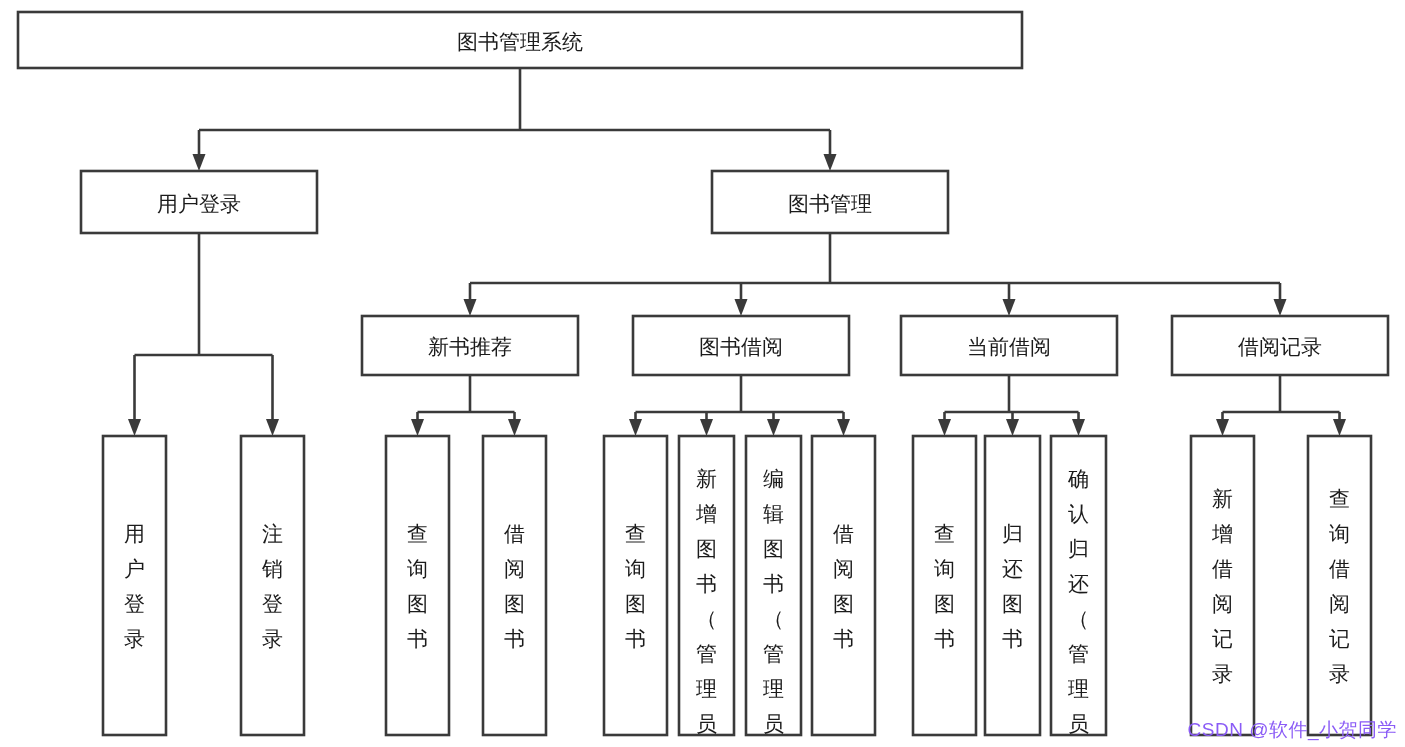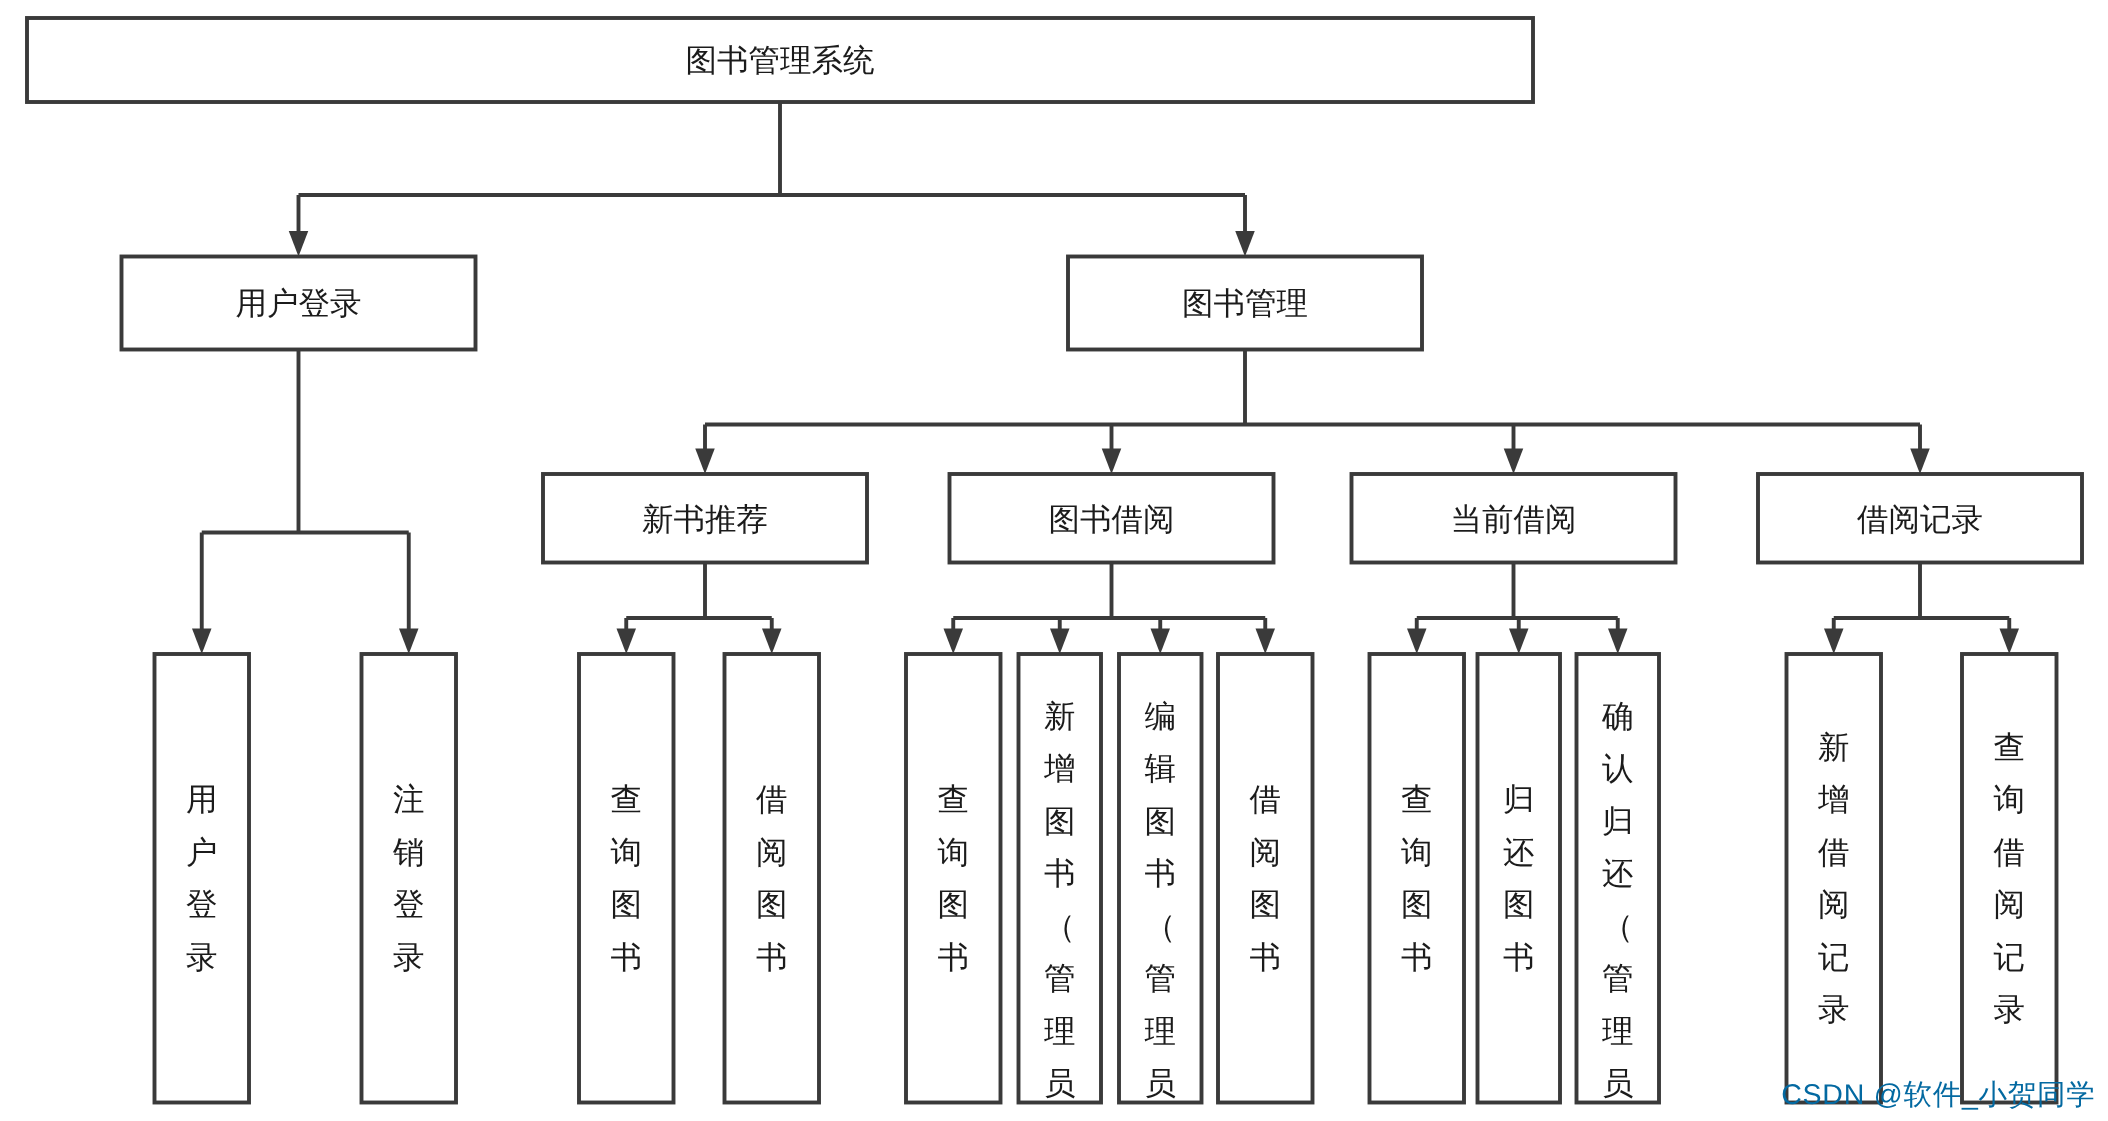--- a/index.html
+++ b/index.html
@@ -58,21 +58,21 @@
     fill: #1b1b1b;
     text-anchor: middle;
     dominant-baseline: central;
   }
   .watermark {
     position: absolute;
     right: 8px;
     bottom: 4px;
     font-family: "Liberation Sans", "DejaVu Sans", sans-serif;
     font-size: 19px;
-    color: #0369a1;
+    color: #8b5cf6;
     letter-spacing: 0.5px;
     user-select: none;
     white-space: nowrap;
   }
 </style>
 </head>
 <body>
 
 <div id="diagram-root">
   <svg class="diagram-canvas" id="diagram-canvas" viewBox="0 0 1405 747" xmlns="http://www.w3.org/2000/svg">

